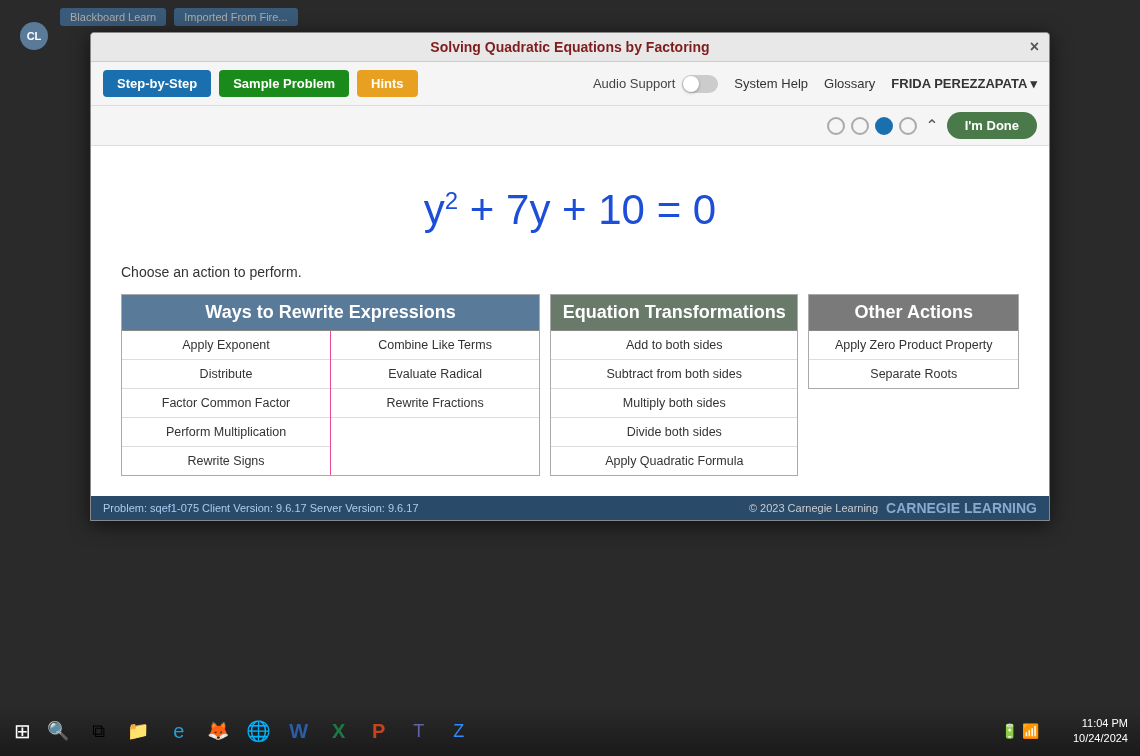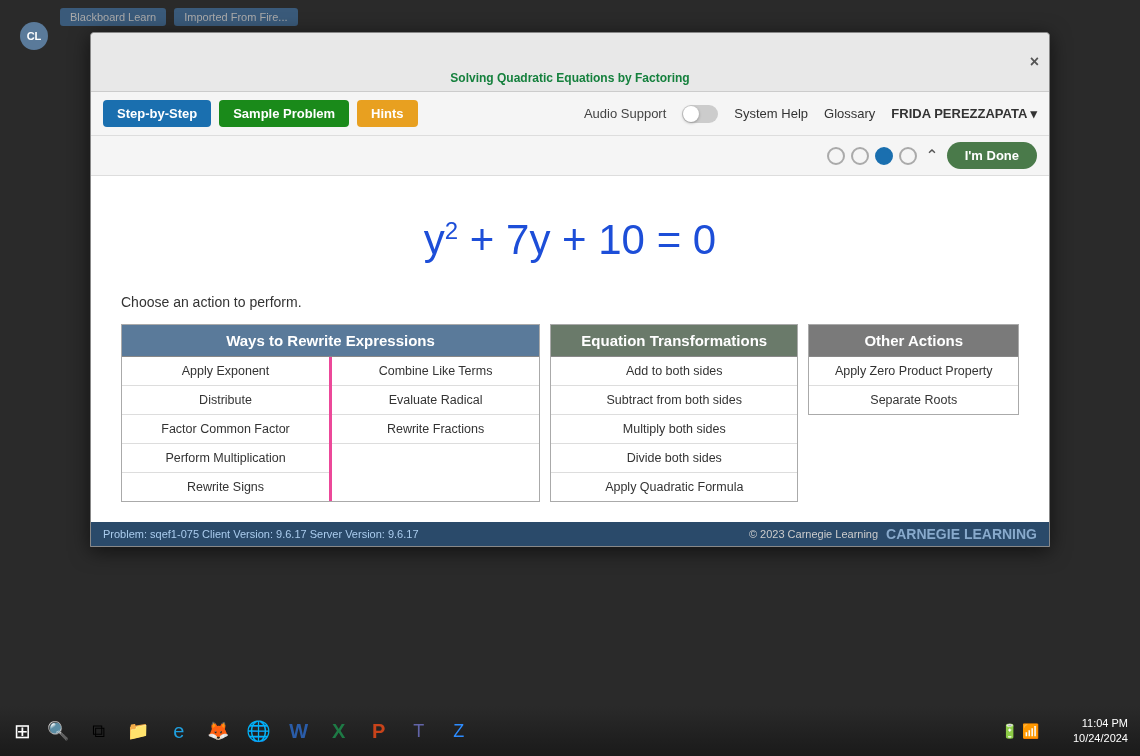--- a/index.html
+++ b/index.html
@@ -41,24 +41,23 @@
       border-bottom: 1px solid #ccc;
       padding: 6px 10px;
       display: flex;
       align-items: center;
       justify-content: center;
       position: relative;
       border-radius: 4px 4px 0 0;
     }
 
     .title-bar-title {
-      font-size: 12px;
-      font-weight: bold;
-      color: #15803d;
-      margin-top: 32px;
+      font-size: 14px;
+      font-weight: bold;
+      color: #7f1d1d;
     }
 
     .close-btn {
       position: absolute;
       right: 10px;
       top: 50%;
       transform: translateY(-50%);
       background: none;
       border: none;
       font-size: 16px;
@@ -118,21 +117,21 @@
 
     .toolbar-right {
       display: flex;
       align-items: center;
       gap: 16px;
     }
 
     .audio-support {
       display: flex;
       align-items: center;
-      gap: 16px;
+      gap: 7px;
       font-size: 13px;
       color: #444;
     }
 
     .toggle-switch {
       width: 36px;
       height: 18px;
       background: #ccc;
       border-radius: 9px;
       position: relative;
@@ -258,40 +257,40 @@
 
     .table-section.other {
       flex: 1.1;
     }
 
     .table-header {
       background: #5a7a9a;
       color: white;
       text-align: center;
       padding: 7px 8px;
-      font-size: 15px;
+      font-size: 18px;
       font-weight: bold;
       border-bottom: 1px solid #888;
     }
 
     .table-header.eq {
       background: #6a7a6a;
     }
 
     .table-header.oth {
       background: #7a7a7a;
     }
 
     .table-body {
       display: flex;
     }
 
     .table-col {
       flex: 1;
-      border-right: 3px solid #ec4899;
+      border-right: 1px solid #ec4899;
     }
 
     .table-col:last-child {
       border-right: none;
     }
 
     .table-cell {
       padding: 7px 10px;
       font-size: 12.5px;
       color: #333;

